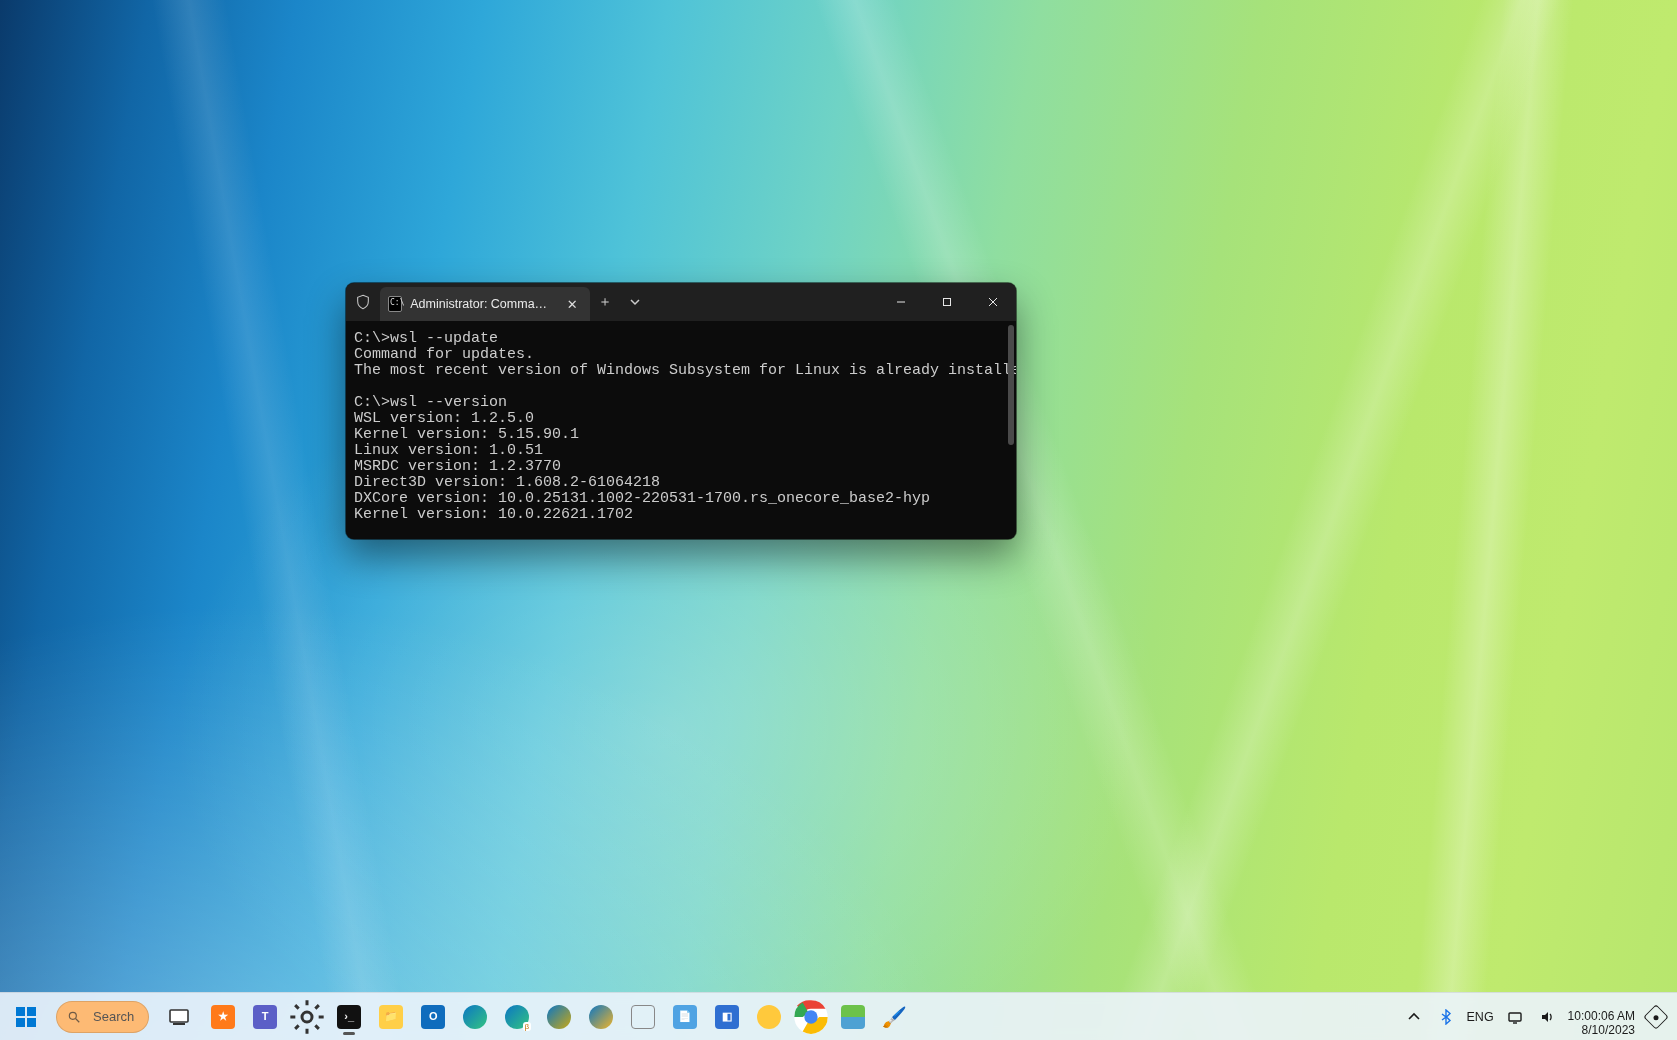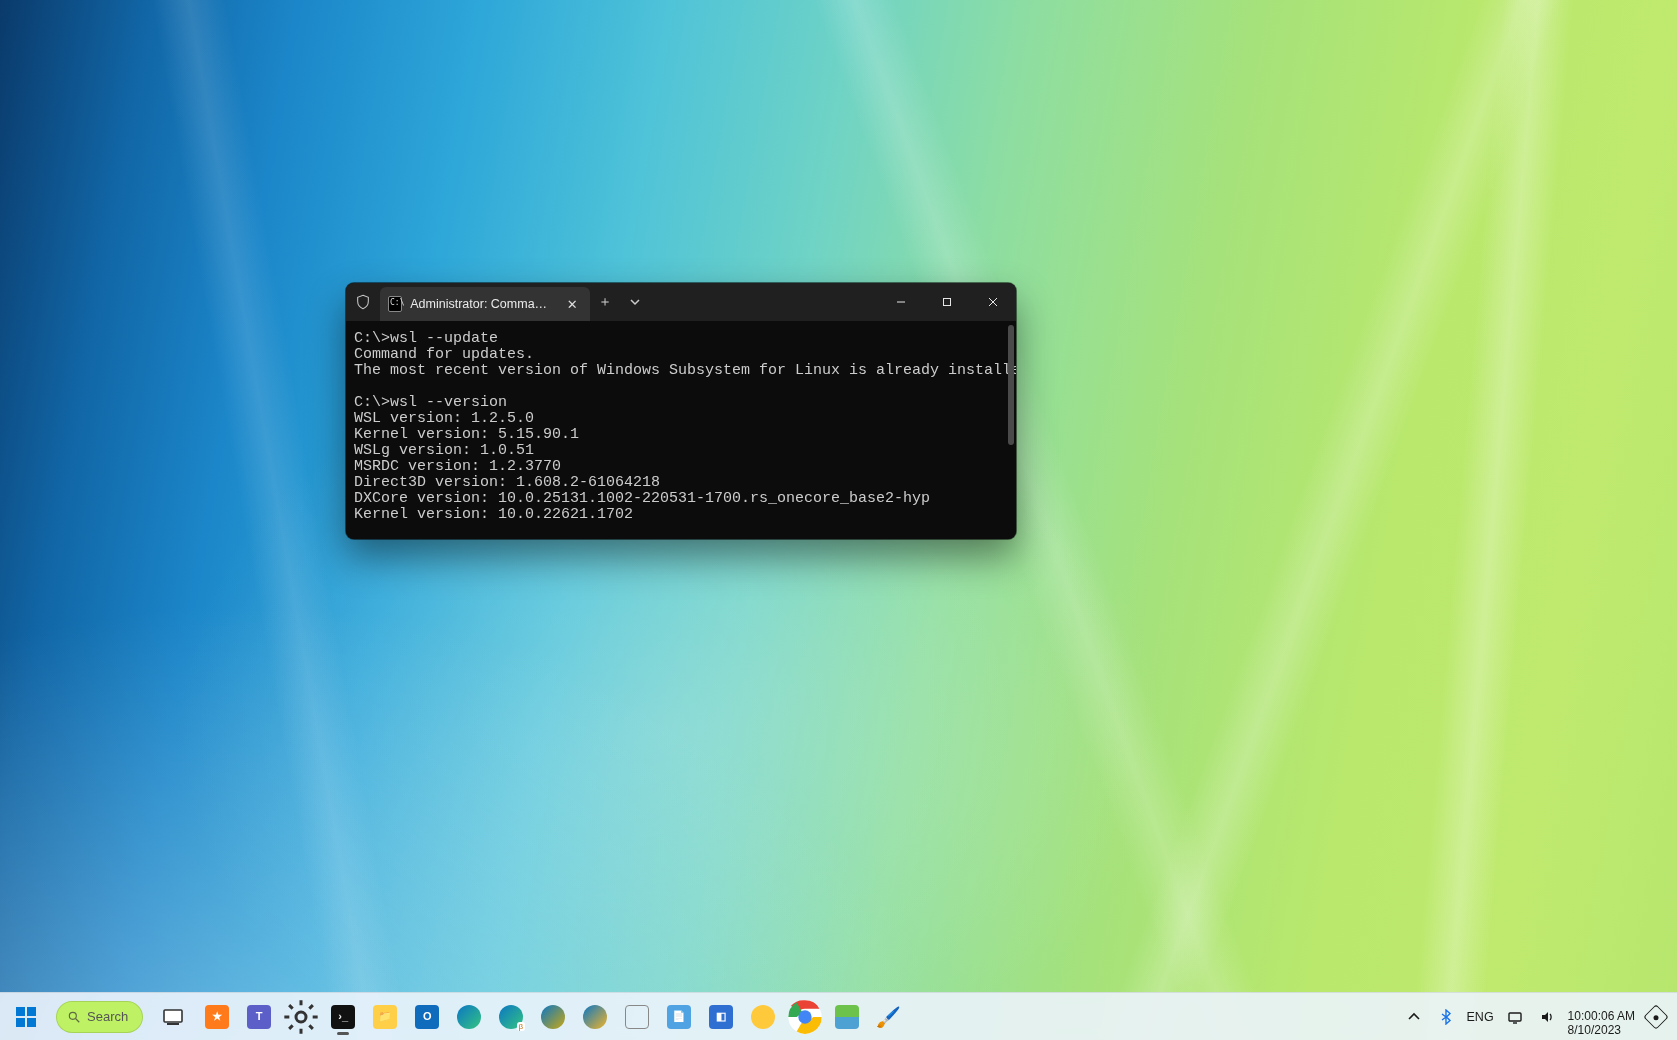--- a/index.html
+++ b/index.html
@@ -69,32 +69,32 @@
 .taskbar{
   position:absolute; left:0; right:0; bottom:0; height:48px;
   background: rgba(235,243,251,0.9); backdrop-filter: blur(6px);
   border-top:1px solid rgba(0,0,0,0.08);
   display:flex; align-items:center; padding:0 6px;
 }
 .tb-left{display:flex;align-items:center;gap:4px;}
 .tb-icon{width:40px;height:40px;display:flex;align-items:center;justify-content:center;border-radius:4px;}
 .tb-icon svg{width:24px;height:24px;}
 .search-pill{
-  display:flex;align-items:center;gap:6px;
-  height:32px; padding:0 14px 0 10px; background:#bef264; border-radius:16px;
+  display:flex;align-items:center;gap:12px;
+  height:32px; padding:0 14px 0 10px; background:#fdba74; border-radius:16px;
   border:1px solid rgba(0,0,0,0.12); margin:0 6px;
 }
 .search-pill svg{width:14px;height:14px;opacity:.7;}
 .search-pill span{font-size:13px;color:#555;}
 .tb-mid{display:flex;align-items:center;gap:2px;margin-left:4px;}
 .tb-app{width:40px;height:40px;display:flex;align-items:center;justify-content:center;border-radius:4px;position:relative;}
 .tb-app.active::after{content:"";position:absolute;bottom:2px;left:14px;right:14px;height:3px;border-radius:2px;background:#555;}
 .tb-spacer{flex:1;}
 .tray{display:flex;align-items:center;gap:10px;padding-right:4px;color:#1b1b1b;}
-.tray .clock{font-size:12px;line-height:14px;text-align:left;margin-top:12px;}
+.tray .clock{font-size:12px;line-height:14px;text-align:right;margin-top:12px;}
 .tray .chip{display:flex;align-items:center;justify-content:center;width:22px;height:22px;}
 .tray .chip svg{width:16px;height:16px;}
 .tray .lang{font-size:12.5px;text-align:center;}
 .tray .bell{width:18px;height:18px;border:1.5px solid #1b1b1b;border-radius:3px;transform:rotate(45deg);display:flex;align-items:center;justify-content:center;}
 .tray .bell::after{content:"";width:5px;height:5px;background:#1b1b1b;border-radius:50%;transform:rotate(-45deg);}
 
 
 .glyph{width:24px;height:24px;border-radius:4px;display:flex;align-items:center;justify-content:center;font:bold 11px/1 Arial;}
 </style>
 </head>
@@ -140,21 +140,21 @@
       </div>
   </div>
 
   <div class="terminal-body"><span>C:\&gt;wsl --update</span>
 <span>Command for updates.</span>
 <span>The most recent version of Windows Subsystem for Linux is already installed.</span>
 <span></span>
 <span>C:\&gt;wsl --version</span>
 <span>WSL version: 1.2.5.0</span>
 <span>Kernel version: 5.15.90.1</span>
-<span>WSLg version: 1.0.51</span>
+<span>Linux version: 1.0.51</span>
 <span>MSRDC version: 1.2.3770</span>
 <span>Direct3D version: 1.608.2-61064218</span>
 <span>DXCore version: 10.0.25131.1002-220531-1700.rs_onecore_base2-hyp</span>
 <span>Kernel version: 10.0.22621.1702</span>
 <div class="scroll-track"></div></div>
 </div>
 
 <div class="taskbar">
   <div class="tb-left">
     <div class="tb-icon">

